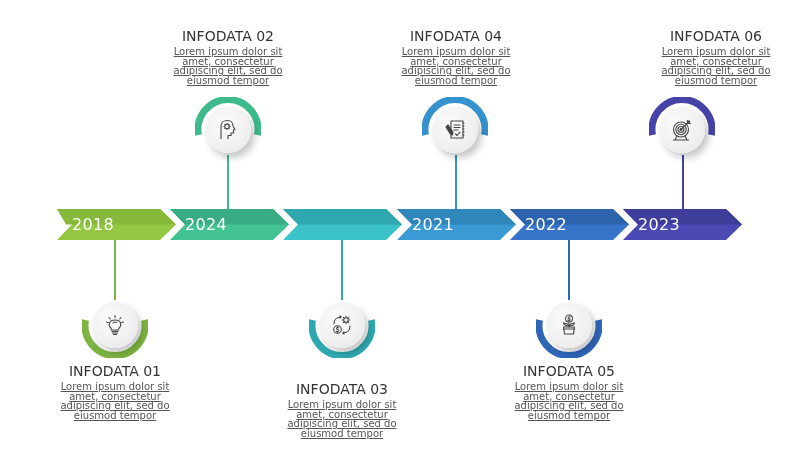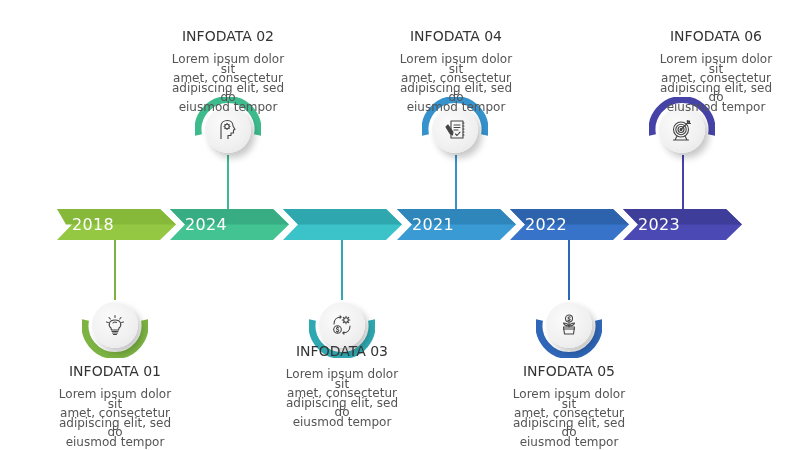--- a/index.html
+++ b/index.html
@@ -8,21 +8,21 @@
   .arrow { position:absolute; top:209px; height:31px; width:119px; }
   .arrow svg { position:absolute; left:0; top:0; }
   .arrow .year { position:absolute; left:15px; right:15px; top:0; height:31px; line-height:31px; color:#ffffff; font-size:16px; font-family:"DejaVu Sans", sans-serif; letter-spacing:0.3px; }
   .stem { position:absolute; width:2px; }
   .node { position:absolute; width:66px; height:66px; }
   .node svg.ring { position:absolute; left:0; top:0; }
   .node .disc { position:absolute; left:10px; top:10px; width:46px; height:46px; border-radius:50%; background:radial-gradient(circle at 40% 35%, #fbfbfb 0%, #f0f0f0 60%, #e4e4e4 100%); box-shadow:4px 5px 7px rgba(0,0,0,0.22); }
   .node .icon { position:absolute; left:21px; top:21px; width:24px; height:24px; }
   .info { position:absolute; width:120px; text-align:center; color:#3a3a3a; }
   .info .title { font-size:14px; color:#333333; line-height:15px; white-space:nowrap; }
-  .info .body { font-size:12px; color:#555555; line-height:9.6px; margin-top:11px; white-space:pre-line; }
+  .info .body { font-size:10px; color:#555555; line-height:9.6px; margin-top:3px; white-space:pre-line;text-decoration:underline; }
 </style>
 </head>
 <body>
 
 <div class="stage">
 
   <div class="arrow" style="left:57px;">
     <svg width="119" height="31">
       <polygon points="0,0 103,0 119,15.5 103,31 0,31 15,15.5" fill="#94c843"></polygon>
       <polygon points="0,0 103,0 119,15.5 9,15.5 " fill="#86b83a"></polygon>
@@ -179,21 +179,21 @@
 adipiscing elit, sed do
 eiusmod tempor</div>
   </div>
   <div class="info" style="left:168px; top:29px;">
     <div class="title">INFODATA 02</div>
     <div class="body">Lorem ipsum dolor sit
 amet, consectetur
 adipiscing elit, sed do
 eiusmod tempor</div>
   </div>
-  <div class="info" style="left:282px; top:344px;">
+  <div class="info" style="left:282px; top:382px;">
     <div class="title">INFODATA 03</div>
     <div class="body">Lorem ipsum dolor sit
 amet, consectetur
 adipiscing elit, sed do
 eiusmod tempor</div>
   </div>
   <div class="info" style="left:396px; top:29px;">
     <div class="title">INFODATA 04</div>
     <div class="body">Lorem ipsum dolor sit
 amet, consectetur

